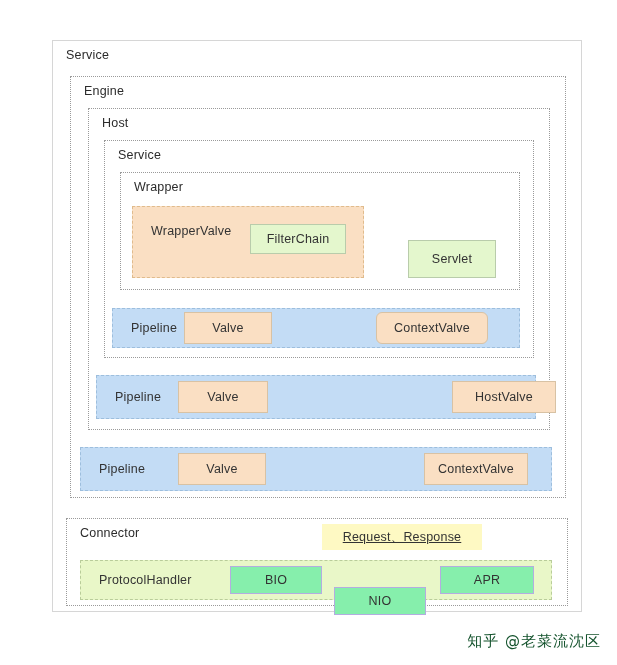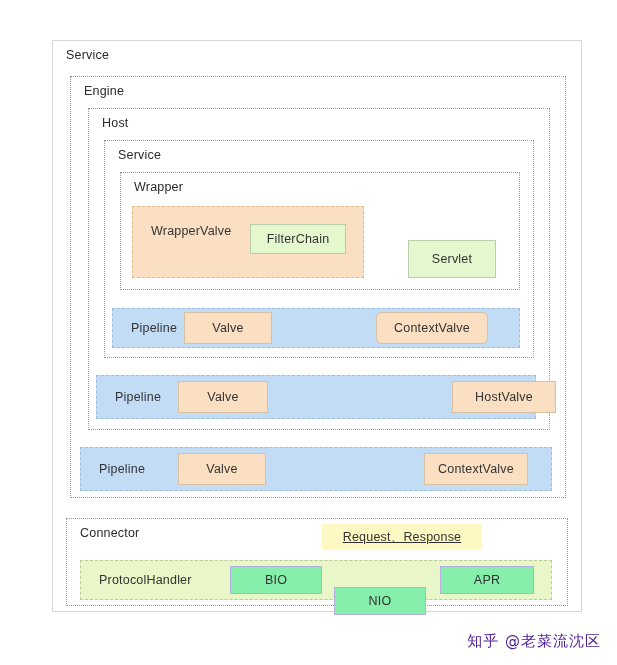--- a/index.html
+++ b/index.html
@@ -43,21 +43,21 @@
     justify-content:flex-start;
     padding-left:18px;
   }
 
   svg#arrows{position:absolute;left:0;top:0;width:617px;height:665px;pointer-events:none;}
 
   #watermark{
     position:absolute;
     right:16px;bottom:14px;
     font-size:15px;
-    color:#4c1d95;
+    color:#14532d;
     letter-spacing:1px;
     white-space:nowrap;
     font-family:"DejaVu Sans",sans-serif;
   }
 </style>
 </head>
 <body>
 
 <div id="canvas">
 

